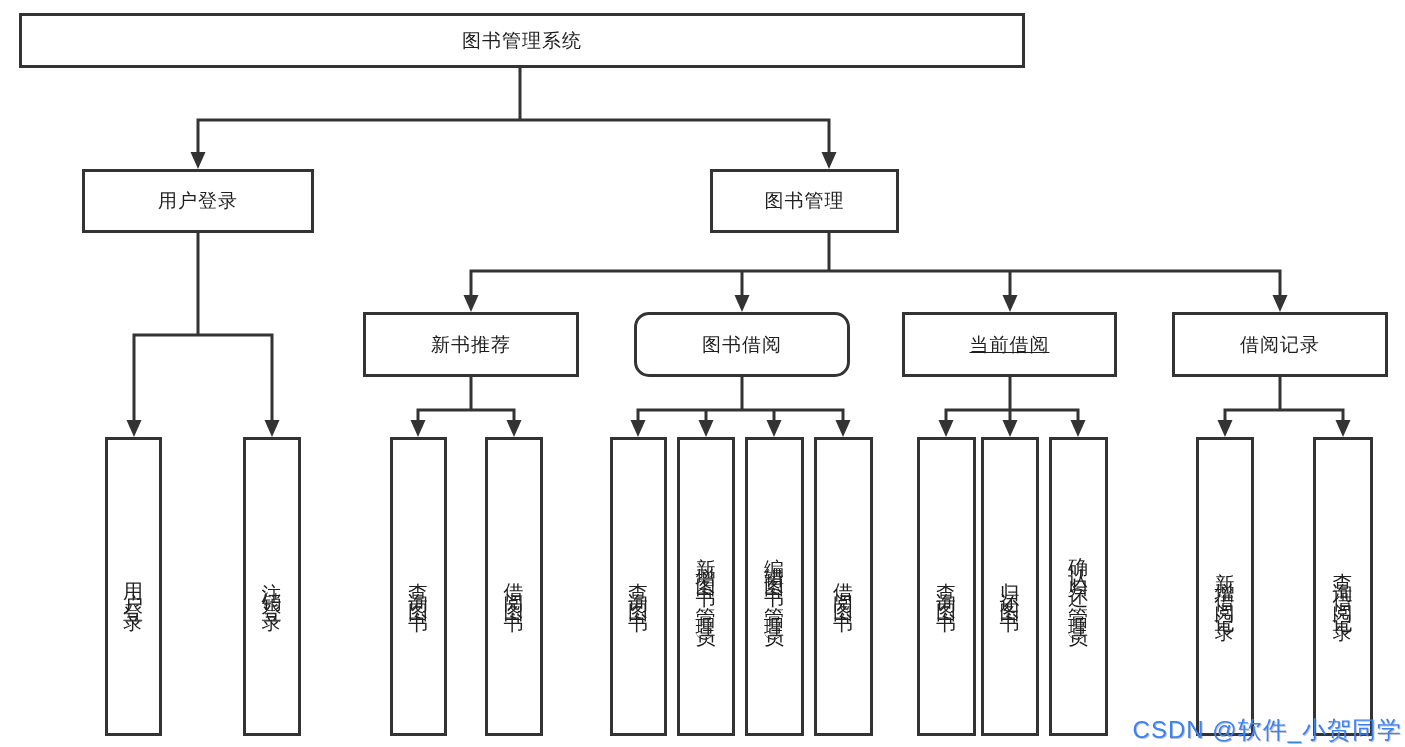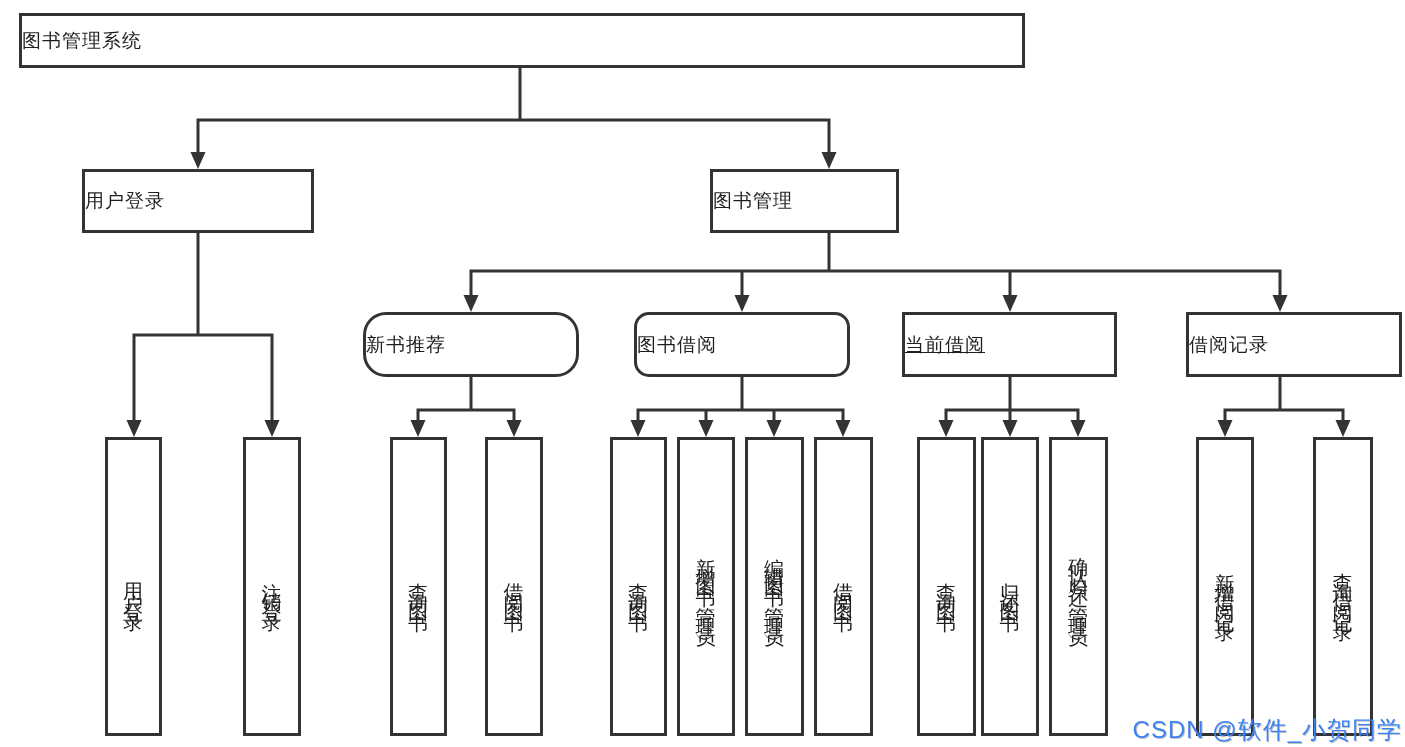--- a/index.html
+++ b/index.html
@@ -33,21 +33,21 @@
     fill: #333333;
     stroke: none;
   }
   .hbox {
     position: absolute;
     box-sizing: border-box;
     border: 3px solid #333333;
     background: #ffffff;
     display: flex;
     align-items: center;
-    justify-content: flex-start;
+    justify-content: center;
     font-size: 19px;
     color: #1f1f1f;
     letter-spacing: 1px;
     z-index: 2;
     white-space: nowrap;
   }
   .vbox {
     position: absolute;
     box-sizing: border-box;
     border: 3px solid #333333;
@@ -137,30 +137,30 @@
     <span>图书管理系统</span>
   </div>
 
   <div class="hbox" style="left:82px; top:169px; width:232px; height:64px;">
     <span>用户登录</span>
   </div>
   <div class="hbox" style="left:710px; top:169px; width:189px; height:64px;">
     <span>图书管理</span>
   </div>
 
-  <div class="hbox" style="left:363px; top:312px; width:216px; height:65px;border-radius:23px;">
+  <div class="hbox" style="left:363px; top:312px; width:216px; height:65px;">
     <span>新书推荐</span>
   </div>
   <div class="hbox" style="left:634px; top:312px; width:216px; height:65px;border-radius:15px;">
     <span>图书借阅</span>
   </div>
   <div class="hbox" style="left:902px; top:312px; width:215px; height:65px;text-decoration:underline;">
     <span>当前借阅</span>
   </div>
-  <div class="hbox" style="left:1172px; top:312px; width:216px; height:65px;margin-left:14px;">
+  <div class="hbox" style="left:1172px; top:312px; width:216px; height:65px;">
     <span>借阅记录</span>
   </div>
 
   <div class="vbox" style="left:105px; top:437px; width:57px; height:299px;">
     <span class="vtext">用户登录</span>
   </div>
   <div class="vbox" style="left:243px; top:437px; width:58px; height:299px;">
     <span class="vtext">注销登录</span>
   </div>
 

